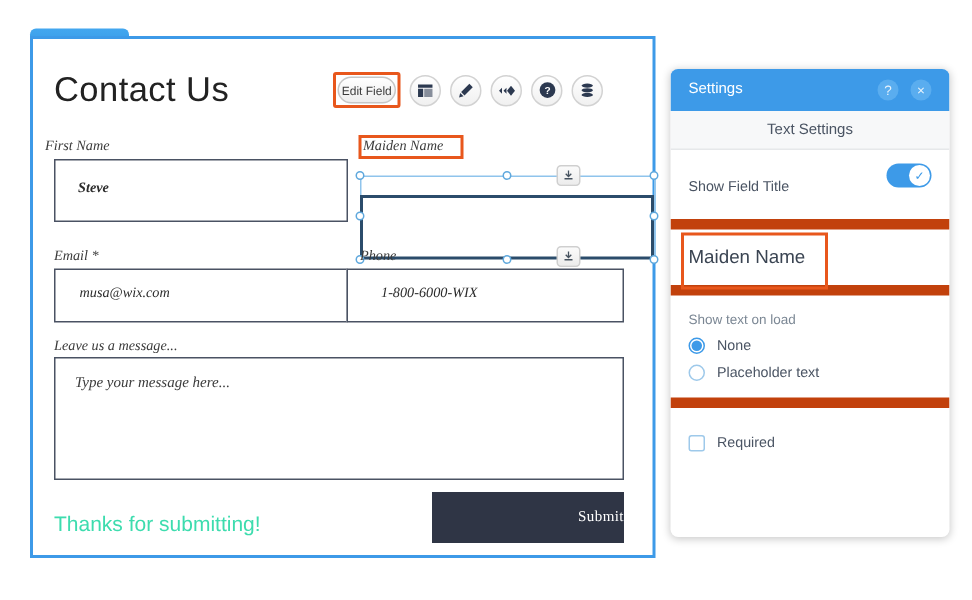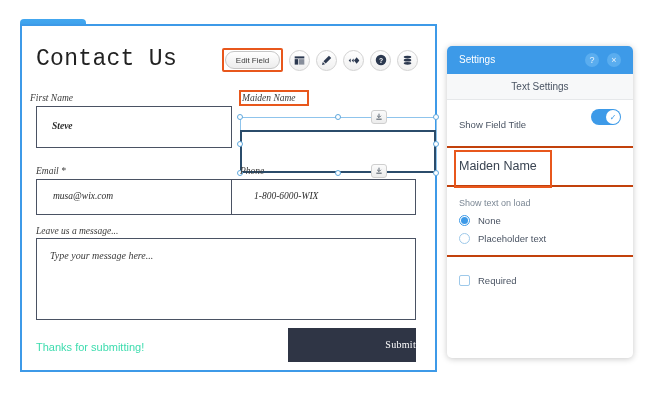--- a/index.html
+++ b/index.html
@@ -41,42 +41,42 @@
     left: 20px; top: 24px;
     width: 417px; height: 348px;
     background: #ffffff;
     border: 2px solid #3d9ae8;
     box-sizing: border-box;
   }
 
   #form-title {
     position: absolute;
     left: 14px; top: 20px;
-    font-family: Liberation Mono, monospace;
+    font-family: Liberation Sans, sans-serif;
     font-size: 23px;
     color: #222222;
     letter-spacing: 0.3px;
   }
 
   
   #toolbar {
     position: absolute;
     left: 200px; top: 22px;
     display: flex;
     align-items: center;
     gap: 6px;
   }
   #edit-field-wrap {
     border: 2px solid #e8571c;
     padding: 1px;
     border-radius: 2px;
     display: inline-block;
   }
   #edit-field-btn {
-    width: 55px; height: 18px;
+    width: 39px; height: 18px;
     background: linear-gradient(#ffffff, #ededed);
     border: 1px solid #c6c6c6;
     border-radius: 9px;
     font-size: 8px;
     color: #3a3a3a;
     text-align: center;
     line-height: 18px;
     box-sizing: border-box;
   }
   .tool-icon {
@@ -183,21 +183,21 @@
     font-family: "Liberation Serif", serif;
     font-style: italic;
     font-size: 10px;
     color: #3b3b3b;
   }
 
   
   #thanks-text {
     position: absolute;
     left: 14px; top: 315px;
-    font-size: 11px;
+    font-size: 14px;
     color: #3ddcae;
   }
   #submit-btn {
     position: absolute;
     left: 266px; top: 302px;
     width: 128px; height: 34px;
     background: #2f3545;
     color: #ffffff;
     font-family: "Liberation Serif", serif;
     font-size: 10px;
@@ -240,21 +240,21 @@
     height: 25px;
     background: #f7f8f9;
     border-bottom: 1px solid #e6e8ea;
     color: #4a5463;
     font-size: 10px;
     text-align: center;
     line-height: 25px;
   }
   .settings-section {
     padding: 11px 12px;
-    border-bottom: 2px solid #c2410c;
+    border-bottom: 7px solid #c2410c;
     position: relative;
   }
   .settings-section.no-border { border-bottom: none; }
   .section-label {
     font-size: 9px;
     color: #7b8794;
     margin-bottom: 5px;
   }
   .row-label {
     font-size: 9.5px;

